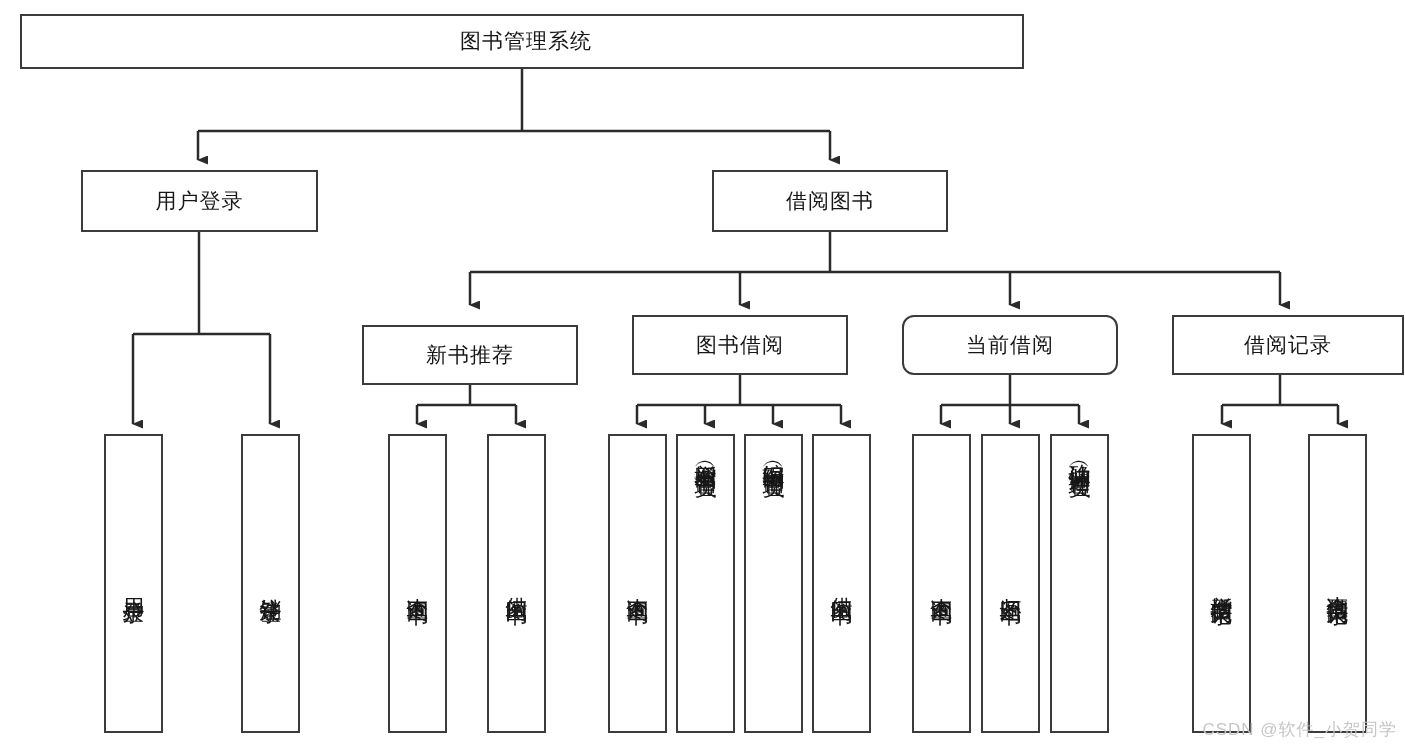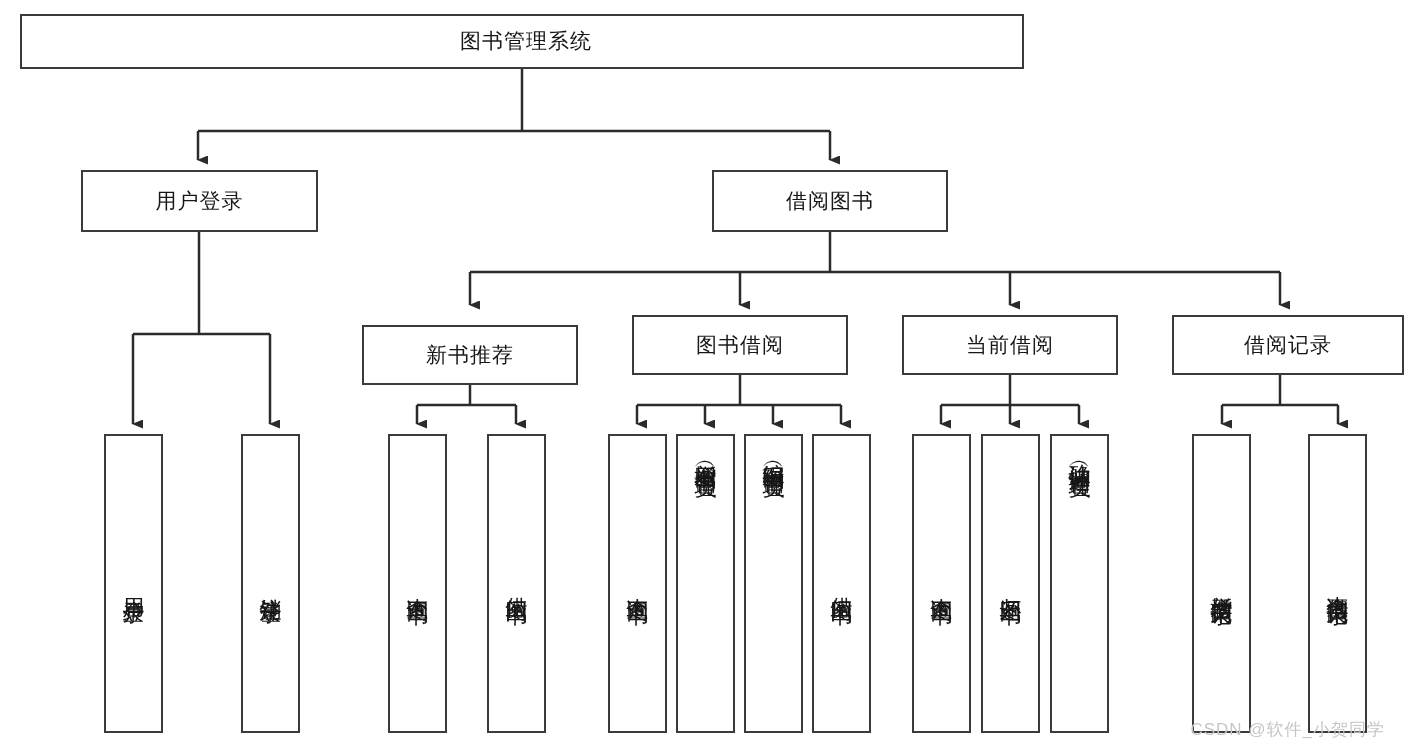--- a/index.html
+++ b/index.html
@@ -50,21 +50,21 @@
     letter-spacing:2px;
     color:#171717;
     white-space:nowrap;
   }
   .leaf.mid{
     align-items:center;
     padding-top:0;
   }
   .watermark{
     position:absolute;
-    right:20px;bottom:6px;
+    right:8px;bottom:6px;
     font-size:17px;
     color:#c6c6c6;
     letter-spacing:1px;
     white-space:nowrap;
     pointer-events:none;
   }
   svg#lines{
     position:absolute;left:0;top:0;width:1405px;height:747px;
     pointer-events:none;
   }
@@ -139,21 +139,21 @@
   </div>
 
   <div class="node" style="left:362px;top:325px;width:216px;height:60px;">
     <span class="label">新书推荐</span>
   </div>
 
   <div class="node" style="left:632px;top:315px;width:216px;height:60px;">
     <span class="label">图书借阅</span>
   </div>
 
-  <div class="node" style="left:902px;top:315px;width:216px;height:60px;">
+  <div class="node" style="left:902px;top:315px;width:216px;height:60px;border-radius:12px;">
     <span class="label">当前借阅</span>
   </div>
 
   <div class="node" style="left:1172px;top:315px;width:232px;height:60px;">
     <span class="label">借阅记录</span>
   </div>
 
   <div class="leaf mid" style="left:104px;top:434px;width:59px;height:299px;">
     <span class="vlabel">用户登录</span>
   </div>

